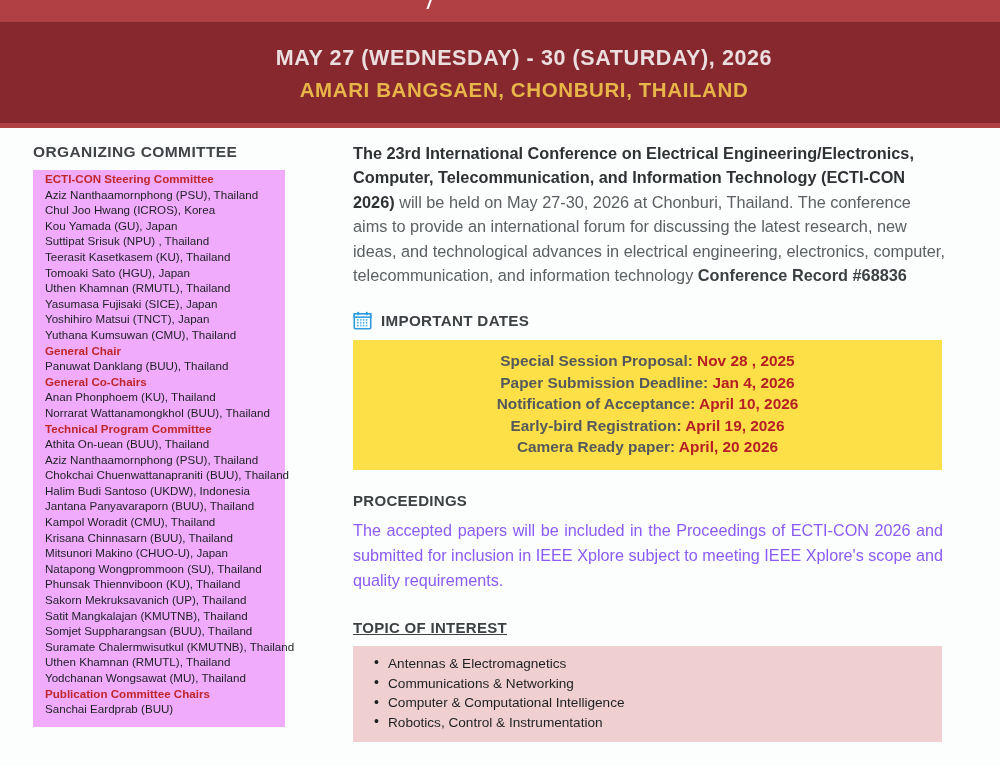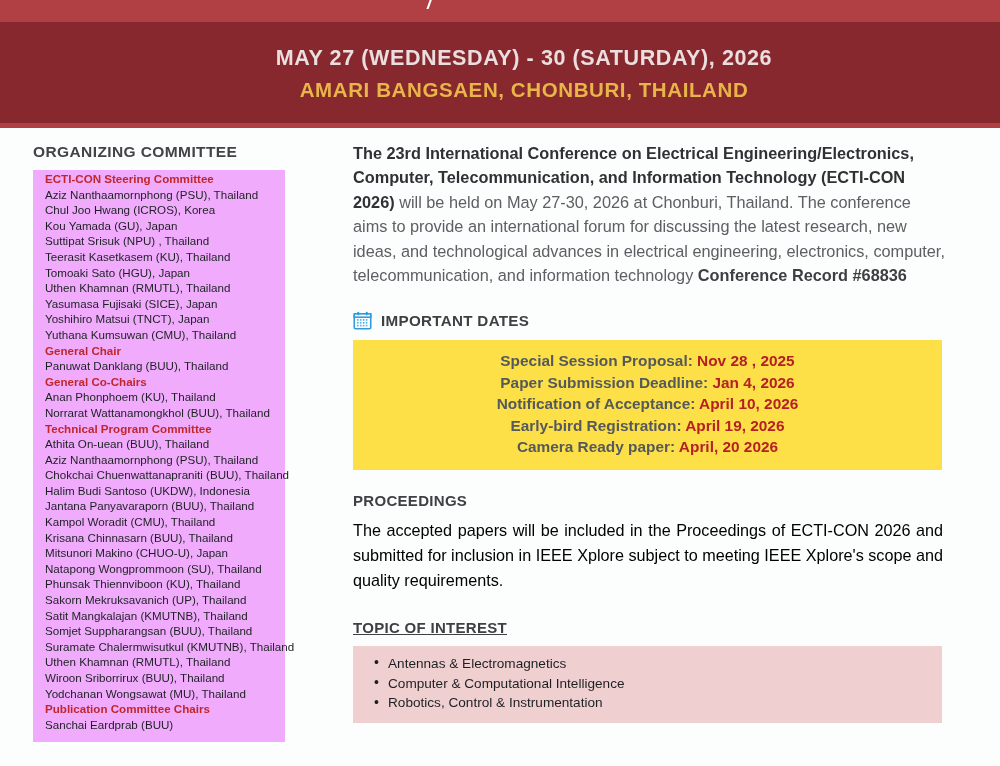--- a/index.html
+++ b/index.html
@@ -185,21 +185,21 @@
     font-size: 15px;
     font-weight: bold;
     color: #3d4144;
     letter-spacing: 0.3px;
   }
   #proceedings-title { margin-top: 22px; }
   #proceedings-text {
     margin-top: 9px;
     font-size: 16.2px;
     line-height: 25px;
-    color: #000000;
+    color: #8b5cf6;
     text-align: justify;
     width: 590px;
   }
   #topics-title { margin-top: 26px; text-decoration: underline; }
 
   #topics-panel {
     margin-top: 10px;
     width: 589px;
     background: #efcfcf;
     padding: 8px 0 10px 0;
@@ -272,21 +272,20 @@
         <div class="cm-name">Kampol Woradit (CMU), Thailand</div>
         <div class="cm-name">Krisana Chinnasarn (BUU), Thailand</div>
         <div class="cm-name">Mitsunori Makino (CHUO-U), Japan</div>
         <div class="cm-name">Natapong Wongprommoon (SU), Thailand</div>
         <div class="cm-name">Phunsak Thiennviboon (KU), Thailand</div>
         <div class="cm-name">Sakorn Mekruksavanich (UP), Thailand</div>
         <div class="cm-name">Satit Mangkalajan (KMUTNB), Thailand</div>
         <div class="cm-name">Somjet Suppharangsan (BUU), Thailand</div>
         <div class="cm-name">Suramate Chalermwisutkul (KMUTNB), Thailand</div>
         <div class="cm-name">Uthen Khamnan (RMUTL), Thailand</div>
-        <div class="cm-name">Wiroon Sriborrirux (BUU), Thailand</div>
         <div class="cm-name">Yodchanan Wongsawat (MU), Thailand</div>
         <div class="cm-heading">Publication Committee Chairs</div>
         <div class="cm-name">Sanchai Eardprab (BUU)</div>
       </div>
   </div>
 
   <div id="main">
 
     <p id="intro">
       <span class="strong">The 23rd International Conference on Electrical Engineering/Electronics, Computer, Telecommunication, and Information Technology (ECTI-CON 2026)</span><span> will be held on May 27-30, 2026 at Chonburi, Thailand. The conference aims to provide an international forum for discussing the latest research, new ideas, and technological advances in electrical engineering, electronics, computer, telecommunication, and information technology </span><span class="record">Conference Record #68836</span>
@@ -325,19 +324,20 @@
       </div>
 
     <div id="proceedings-title" class="section-title">PROCEEDINGS</div>
     <div id="proceedings-text">The accepted papers will be included in the Proceedings of ECTI-CON 2026 and submitted for inclusion in IEEE Xplore subject to meeting IEEE Xplore's scope and quality requirements.</div>
 
     <div id="topics-title" class="section-title">TOPIC OF INTEREST</div>
 
     <div id="topics-panel">
       <div class="topic-col left" id="topics-left">
           <div class="topic-item">Antennas &amp; Electromagnetics</div>
+          <div class="topic-item">Communications &amp; Networking</div>
           <div class="topic-item">Computer &amp; Computational Intelligence</div>
           <div class="topic-item">Robotics, Control &amp; Instrumentation</div>
         </div>
     </div>
 
   </div>
 </div>
 
 </body></html>

